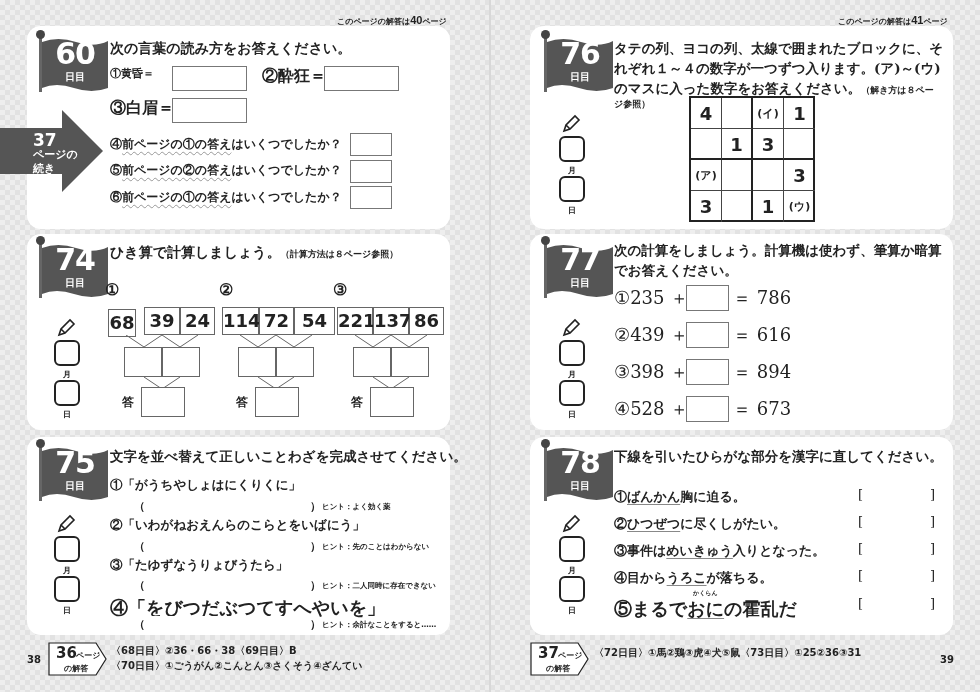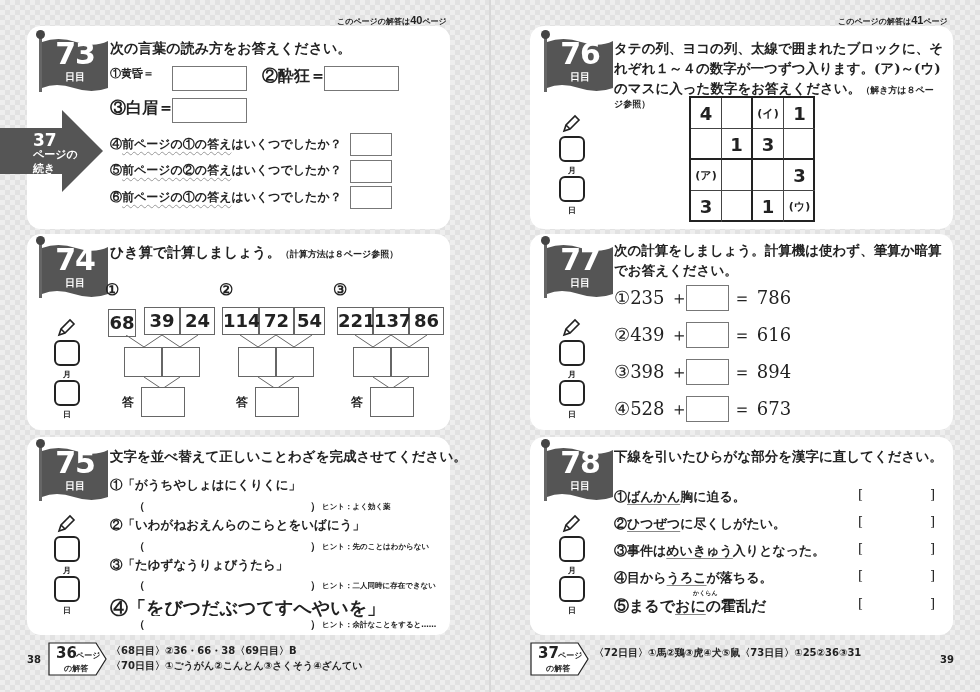--- a/index.html
+++ b/index.html
@@ -78,21 +78,21 @@
   <span>このページの解答は</span><b>40</b><span>ページ</span>
 </div>
 
 <div class="card" style="left:27px;top:26px;width:423px;height:203px;"></div>
 <div class="flag" style="left:32px;top:30px;">
   <div class="pole"></div>
     <div class="knob"></div>
   <svg width="66" height="54" viewBox="0 0 66 54">
       <path d="M0 4 Q16 -2 34 4 T66 3 L66 50 Q50 56 32 50 T0 50 Z" fill="#555"></path>
     </svg>
-  <div class="num">73</div>
+  <div class="num">60</div>
   <div class="day">日目</div>
 </div>
 <div class="q-title" style="left:110px;top:38px;">次の言葉の読み方をお答えください。</div>
 <div class="txt" style="left:110px;top:66px;font-size:11px;">①黄昏＝</div>
 <div class="inbox" style="left:172px;top:66px;width:75px;height:25px;"></div>
 <div class="txt" style="left:262px;top:66px;font-size:16px;">②酔狂＝</div>
 <div class="inbox" style="left:324px;top:66px;width:75px;height:25px;"></div>
 <div class="txt" style="left:110px;top:98px;font-size:16px;">③白眉＝</div>
 <div class="inbox" style="left:172px;top:98px;width:75px;height:25px;"></div>
 
@@ -149,21 +149,21 @@
     <path d="M18 0 L36 12 L54 0 L72 12 L90 0 M36 42 L54 54 L72 42" stroke="#666" fill="none"></path>
   </svg>
 <div class="midcell" style="left:124px;top:347px;"></div>
 <div class="midcell" style="left:162px;top:347px;"></div>
 <div class="txt sans" style="left:122px;top:394px;font-size:12px;">答</div>
 <div class="anscell" style="left:141px;top:387px;"></div>
 
 <div class="txt" style="left:219px;top:280px;font-size:16px;">②</div>
 <div class="numcell" style="left:222px;top:307px;width:37px;">114</div>
 <div class="numcell" style="left:259px;top:307px;width:35px;">72</div>
-<div class="numcell" style="left:294px;top:307px;width:31px;">54</div>
+<div class="numcell" style="left:294px;top:307px;width:41px;">54</div>
 <svg class="abs" style="left:222px;top:335px;" width="110" height="60">
     <path d="M18 0 L36 12 L54 0 L72 12 L90 0 M36 42 L54 54 L72 42" stroke="#666" fill="none"></path>
   </svg>
 <div class="midcell" style="left:238px;top:347px;"></div>
 <div class="midcell" style="left:276px;top:347px;"></div>
 <div class="txt sans" style="left:236px;top:394px;font-size:12px;">答</div>
 <div class="anscell" style="left:255px;top:387px;"></div>
 
 <div class="txt" style="left:333px;top:280px;font-size:16px;">③</div>
 <div class="numcell" style="left:337px;top:307px;width:36px;">221</div>
@@ -367,21 +367,21 @@
 <div class="txt" style="left:930px;top:541px;font-size:13px;font-weight:normal;">]</div>
 
 <div class="txt" style="left:614px;top:569px;font-size:13px;">
   <span>④目から</span><span class="uline">うろこ</span><span>が落ちる。</span>
 </div>
 <div class="txt" style="left:858px;top:568px;font-size:13px;font-weight:normal;">[</div>
 <div class="inbox" style="left:868px;top:570px;width:60px;height:16px;border:none;"></div>
 <div class="txt" style="left:930px;top:568px;font-size:13px;font-weight:normal;">]</div>
 
 <div class="txt" style="left:693px;top:589px;font-size:6px;">かくらん</div>
-<div class="txt" style="left:614px;top:597px;font-size:15px;">
+<div class="txt" style="left:614px;top:597px;font-size:18px;">
   <span>⑤まるで</span><span class="uline">おに</span><span>の霍乱だ</span>
 </div>
 <div class="txt" style="left:858px;top:596px;font-size:13px;font-weight:normal;">[</div>
 <div class="inbox" style="left:868px;top:598px;width:60px;height:16px;border:none;"></div>
 <div class="txt" style="left:930px;top:596px;font-size:13px;font-weight:normal;">]</div>
 
 <div class="footer-tag" style="left:530px;top:642px;width:60px;height:34px;">
   <svg width="60" height="34" viewBox="0 0 60 34">
       <path d="M1 1 L48 1 L58 17 L48 33 L1 33 Z" fill="#fff" stroke="#222" stroke-width="1.2"></path>
     </svg>

